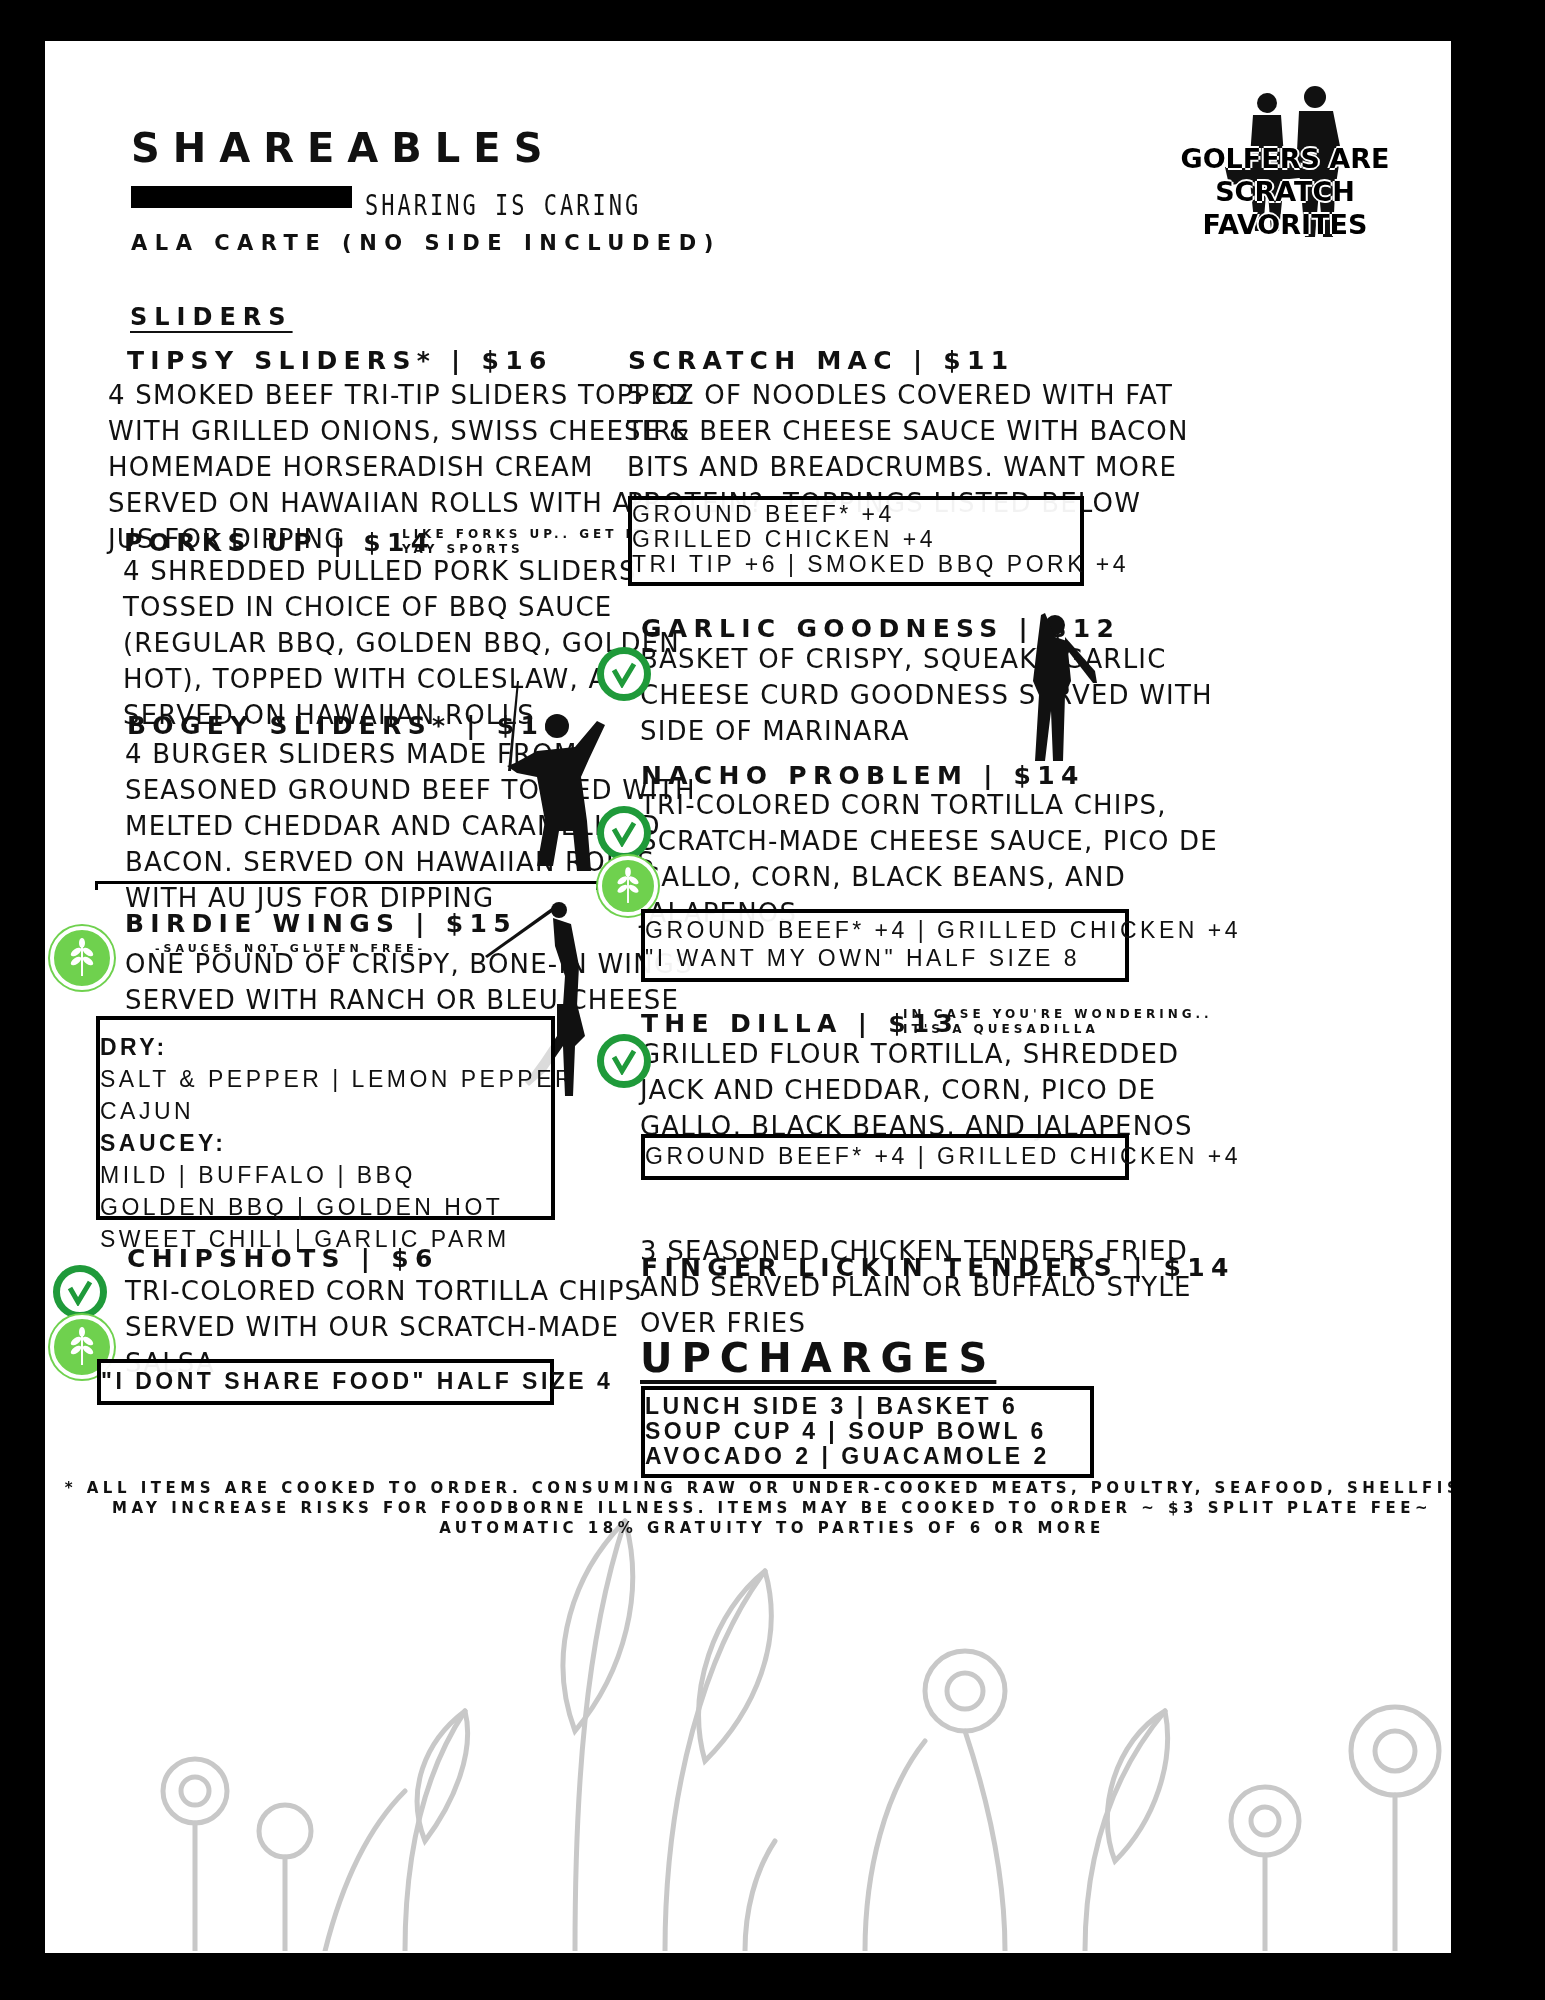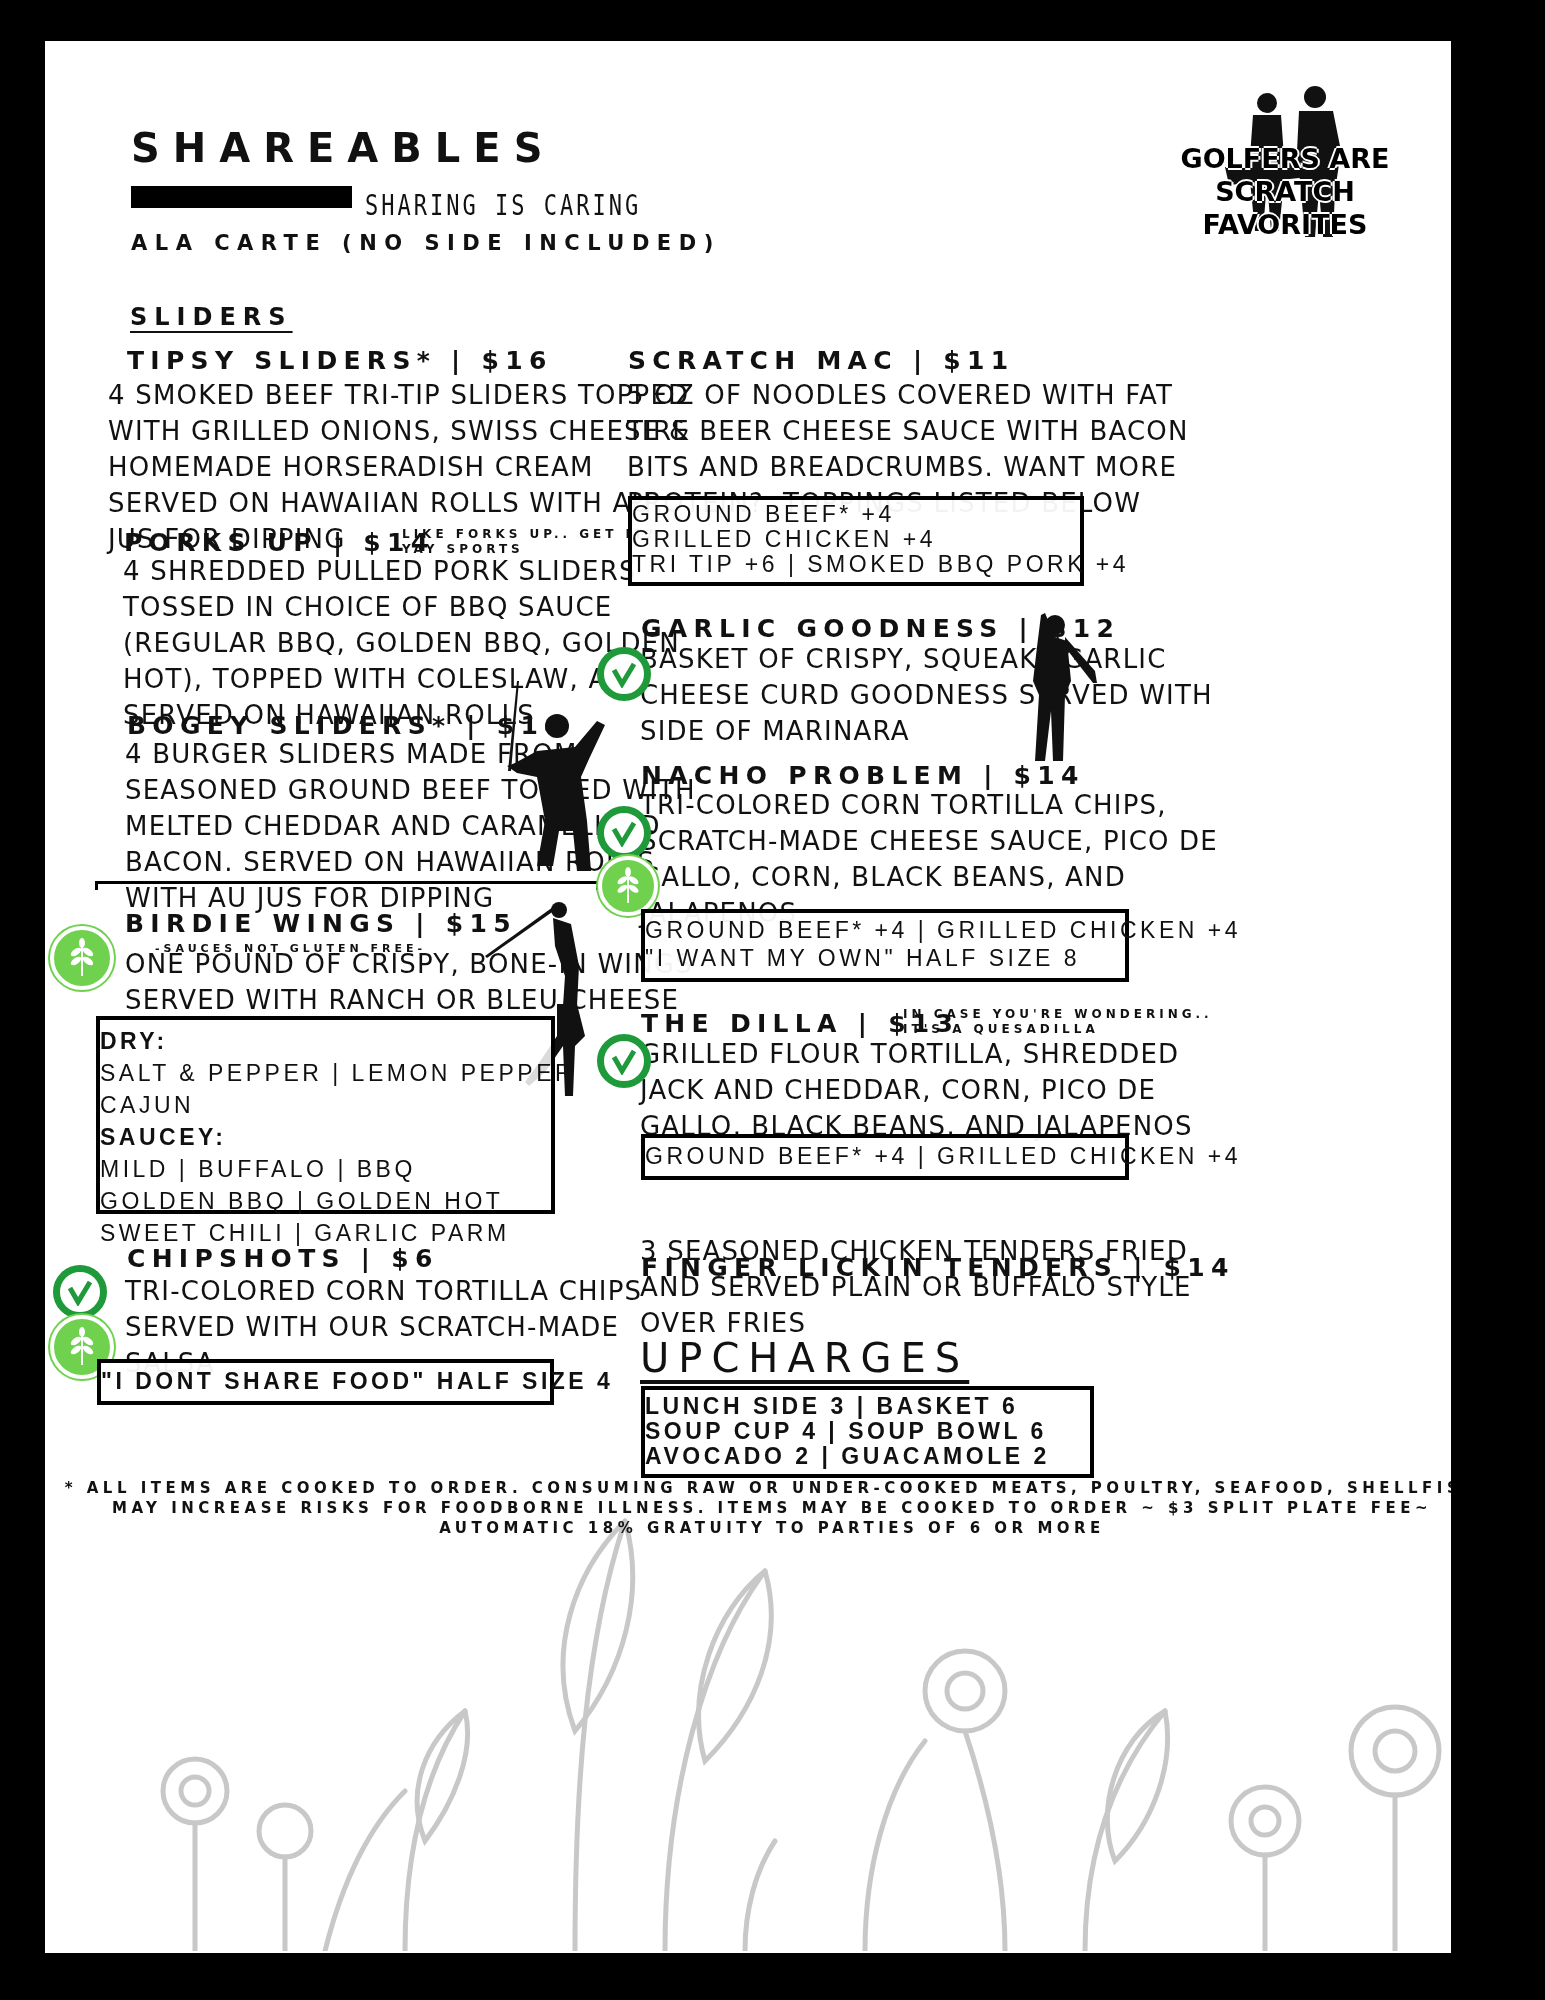--- a/index.html
+++ b/index.html
@@ -11,21 +11,21 @@
   .h-bar { background:#000; }
   .tagline { font-family:"DejaVu Sans Mono", monospace; font-size:22px; letter-spacing:3px; transform:scaleY(1.25); transform-origin:left top; }
   .ala { font-weight:bold; font-size:21px; letter-spacing:7.5px; }
   .section { font-weight:bold; font-size:24px; letter-spacing:7px; text-decoration:underline; text-underline-offset:6px; }
   .item-title { font-weight:bold; font-size:25px; letter-spacing:6.3px; white-space:nowrap; }
   .desc { font-family:"DejaVu Sans", sans-serif; font-size:26px; line-height:36px; letter-spacing:1.2px; white-space:pre; font-weight:normal; }
   .note { font-weight:bold; font-size:12px; letter-spacing:4px; line-height:15px; white-space:pre; }
   .box { position:absolute; border:4px solid #000; background:rgba(255,255,255,0.95); text-align:left; font-family:"Liberation Sans", sans-serif; letter-spacing:3.5px; }
   .box .line { font-size:23px; line-height:32px; white-space:pre; }
   .box .lb { font-weight:bold; }
-  .upcharges { font-weight:normal; font-size:40px; letter-spacing:9px; text-decoration:underline; text-underline-offset:8px; }
+  .upcharges { font-weight:bold; font-size:40px; letter-spacing:9px; text-decoration:underline; text-underline-offset:8px; }
   .disclaimer { font-weight:bold; font-size:15px; letter-spacing:4.5px; line-height:20px; text-align:center; }
   .badge { position:absolute; border-radius:50%; display:flex; align-items:center; justify-content:center; }
   .badge.veg { background:#fff; border:7px solid #1f9a3a; }
   .badge.gf  { background:#6fd14e; border:4px solid #fff; box-shadow:0 0 0 2px #6fd14e; }
   .logo-text { font-weight:bold; font-size:27px; text-align:center; line-height:33px; color:#000;
                text-shadow: 2px 0 #fff, -2px 0 #fff, 0 2px #fff, 0 -2px #fff; }
 </style>
 </head>
 <body>
 
@@ -132,21 +132,21 @@
       </svg>
   </div>
   <svg class="abs" style="left:440px; top:855px;" width="110" height="200" viewBox="0 0 110 200">
     <g fill="#111">
       <path d="M0 60 L2 62 L70 14 L68 11 Z"></path>
       <circle cx="74" cy="14" r="8"></circle>
       <path d="M68 22 L86 28 L94 70 L92 110 L78 110 L80 80 L70 50 Z"></path>
       <path d="M72 108 L92 108 L100 140 L90 150 L88 200 L80 200 L78 150 L60 176 L44 190 L40 186 L56 164 L72 140 Z"></path>
     </g>
   </svg>
-  <div class="box" style="left:51px; top:975px; width:451px; height:185px; padding-top:5px; background:rgba(255,255,255,0.85);">
+  <div class="box" style="left:51px; top:975px; width:451px; height:185px; padding-top:11px; background:rgba(255,255,255,0.85);">
     <div class="line lb">DRY:</div>
     <div class="line">SALT &amp; PEPPER | LEMON PEPPER</div>
     <div class="line">CAJUN</div>
     <div class="line lb">SAUCEY:</div>
     <div class="line">MILD | BUFFALO | BBQ</div>
     <div class="line">GOLDEN BBQ | GOLDEN HOT</div>
     <div class="line">SWEET CHILI | GARLIC PARM</div>
   </div>
 
   <div class="abs item-title" style="left:82px; top:1203px;">CHIPSHOTS | $6</div>

